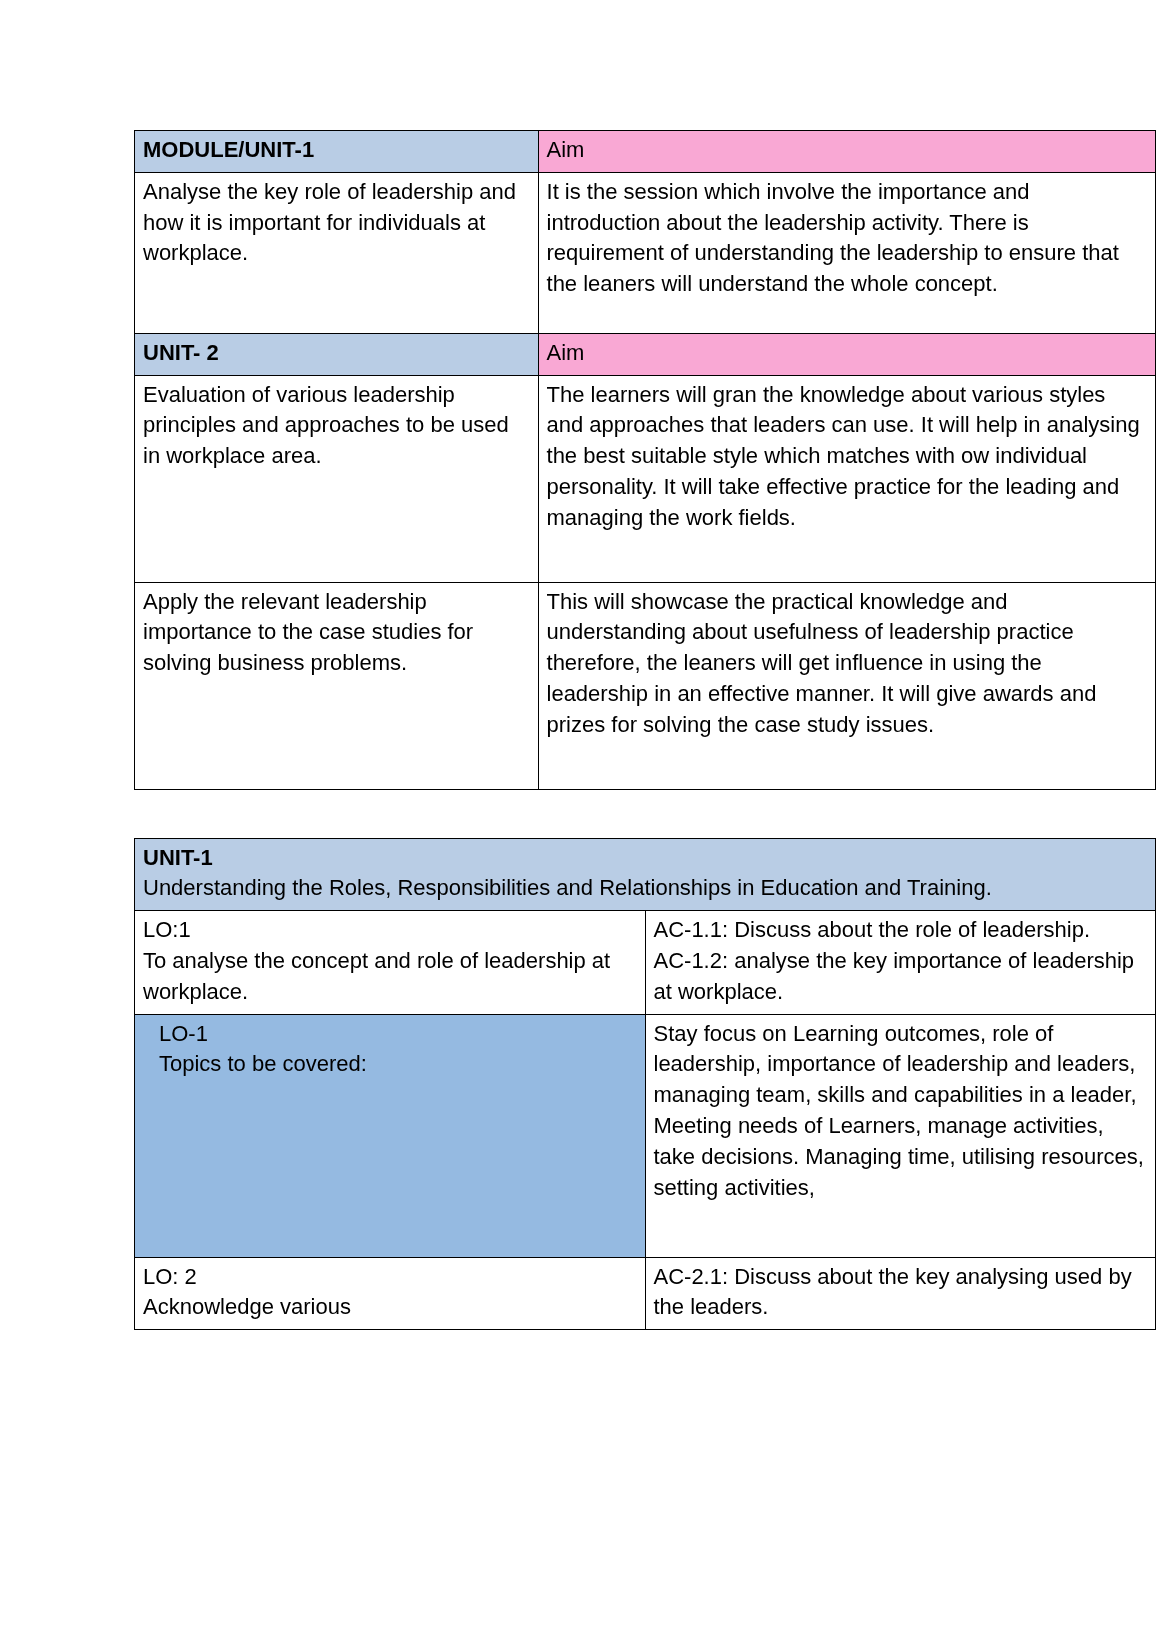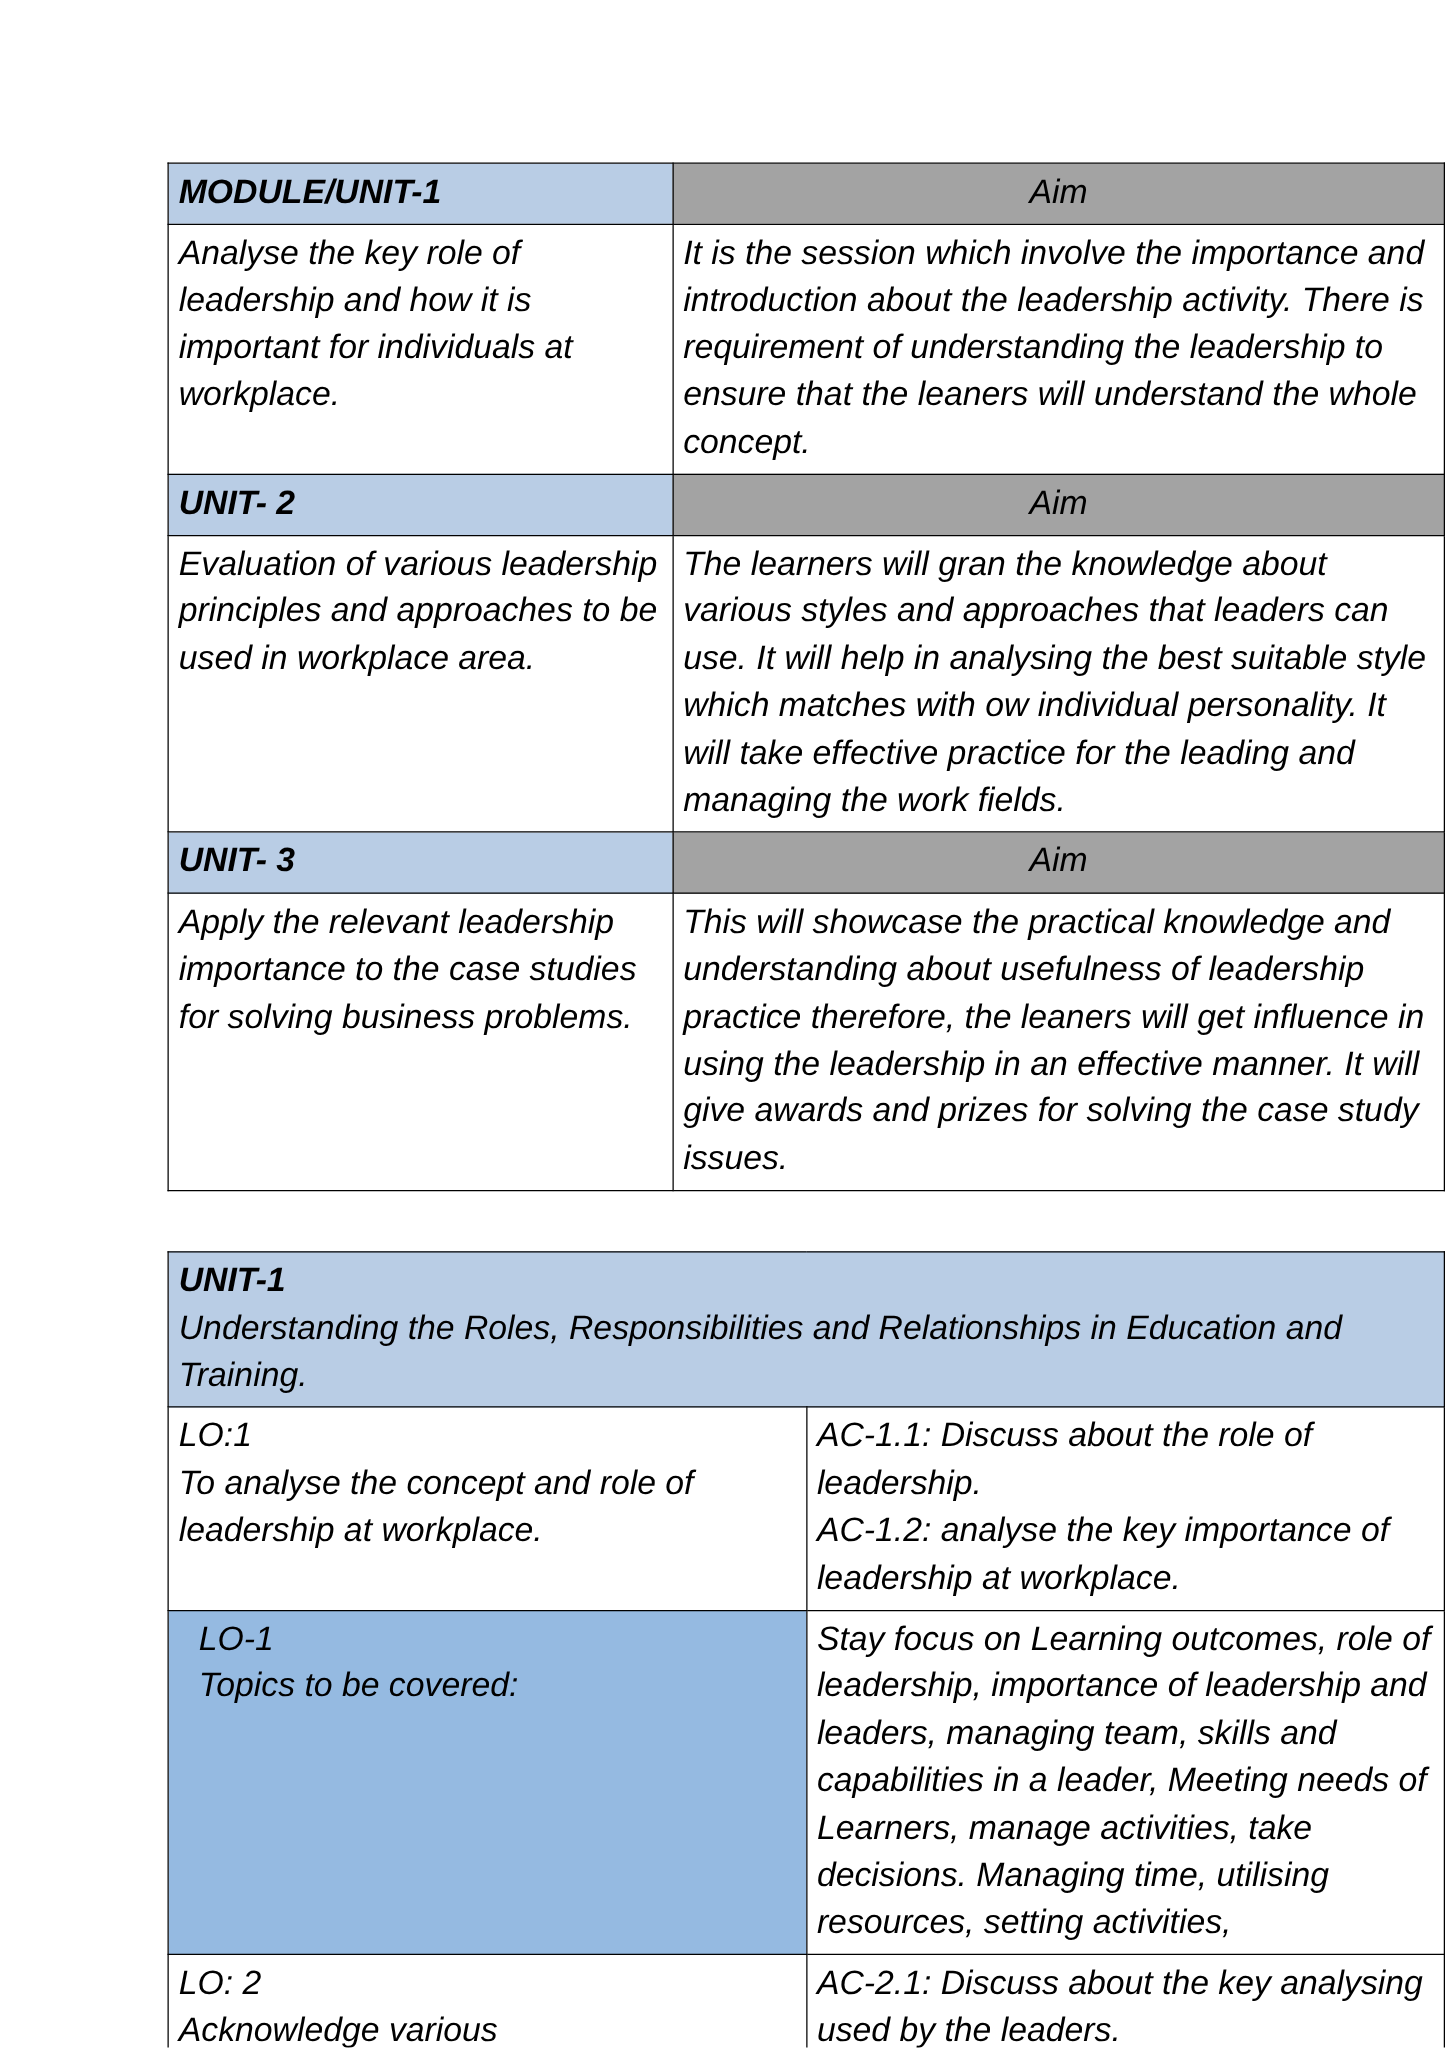--- a/index.html
+++ b/index.html
@@ -24,34 +24,32 @@
   }
   table.doc-table {
     border-collapse: collapse;
     width: 1022px;
     table-layout: fixed;
   }
   table.doc-table td {
     border: 1px solid #000000;
     vertical-align: top;
     padding: 4px 8px 6px 8px;
-    font-size: 27px;
+    font-size: 22px;
     line-height: 1.40;
-    font-style: italic;
   }
   .col-left  { width: 330px; }
   .col-right { width: 514px; }
   .hdr {
     background: #b9cde5;
     font-weight: bold;
   }
   .hdr-plain {
-    background: #a3a3a3;
+    background: #f9a8d4;
     font-weight: normal;
-    text-align: center;
   }
   .shaded-dark {
     background: #95bae1;
   }
   .unit-banner {
     background: #b9cde5;
     padding: 8px 8px 22px 8px;
   }
   .unit-banner .unit-code {
     font-weight: bold;
@@ -89,24 +87,20 @@
       <tr>
         <td class="col-left hdr">UNIT- 2</td>
         <td class="col-right hdr-plain">Aim</td>
       </tr>
       <tr>
         <td class="col-left tall-2">Evaluation of various leadership principles and approaches to be used in workplace area.</td>
         <td class="col-right tall-2">The learners will gran the knowledge about various styles and approaches that leaders can use. It will help in analysing the best suitable style which matches with ow individual personality. It will take effective practice for the leading and managing the work fields.</td>
       </tr>
 
       <tr>
-        <td class="col-left hdr">UNIT- 3</td>
-        <td class="col-right hdr-plain">Aim</td>
-      </tr>
-      <tr>
         <td class="col-left tall-3">Apply the relevant leadership importance to the case studies for solving business problems.</td>
         <td class="col-right tall-3">This will showcase the practical knowledge and understanding about usefulness of leadership practice therefore, the leaners will get influence in using the leadership in an effective manner. It will give awards and prizes for solving the case study issues.</td>
       </tr>
     </tbody>
   </table>
 
   <div class="gap"></div>
 
   <table class="doc-table">
     <tbody>

